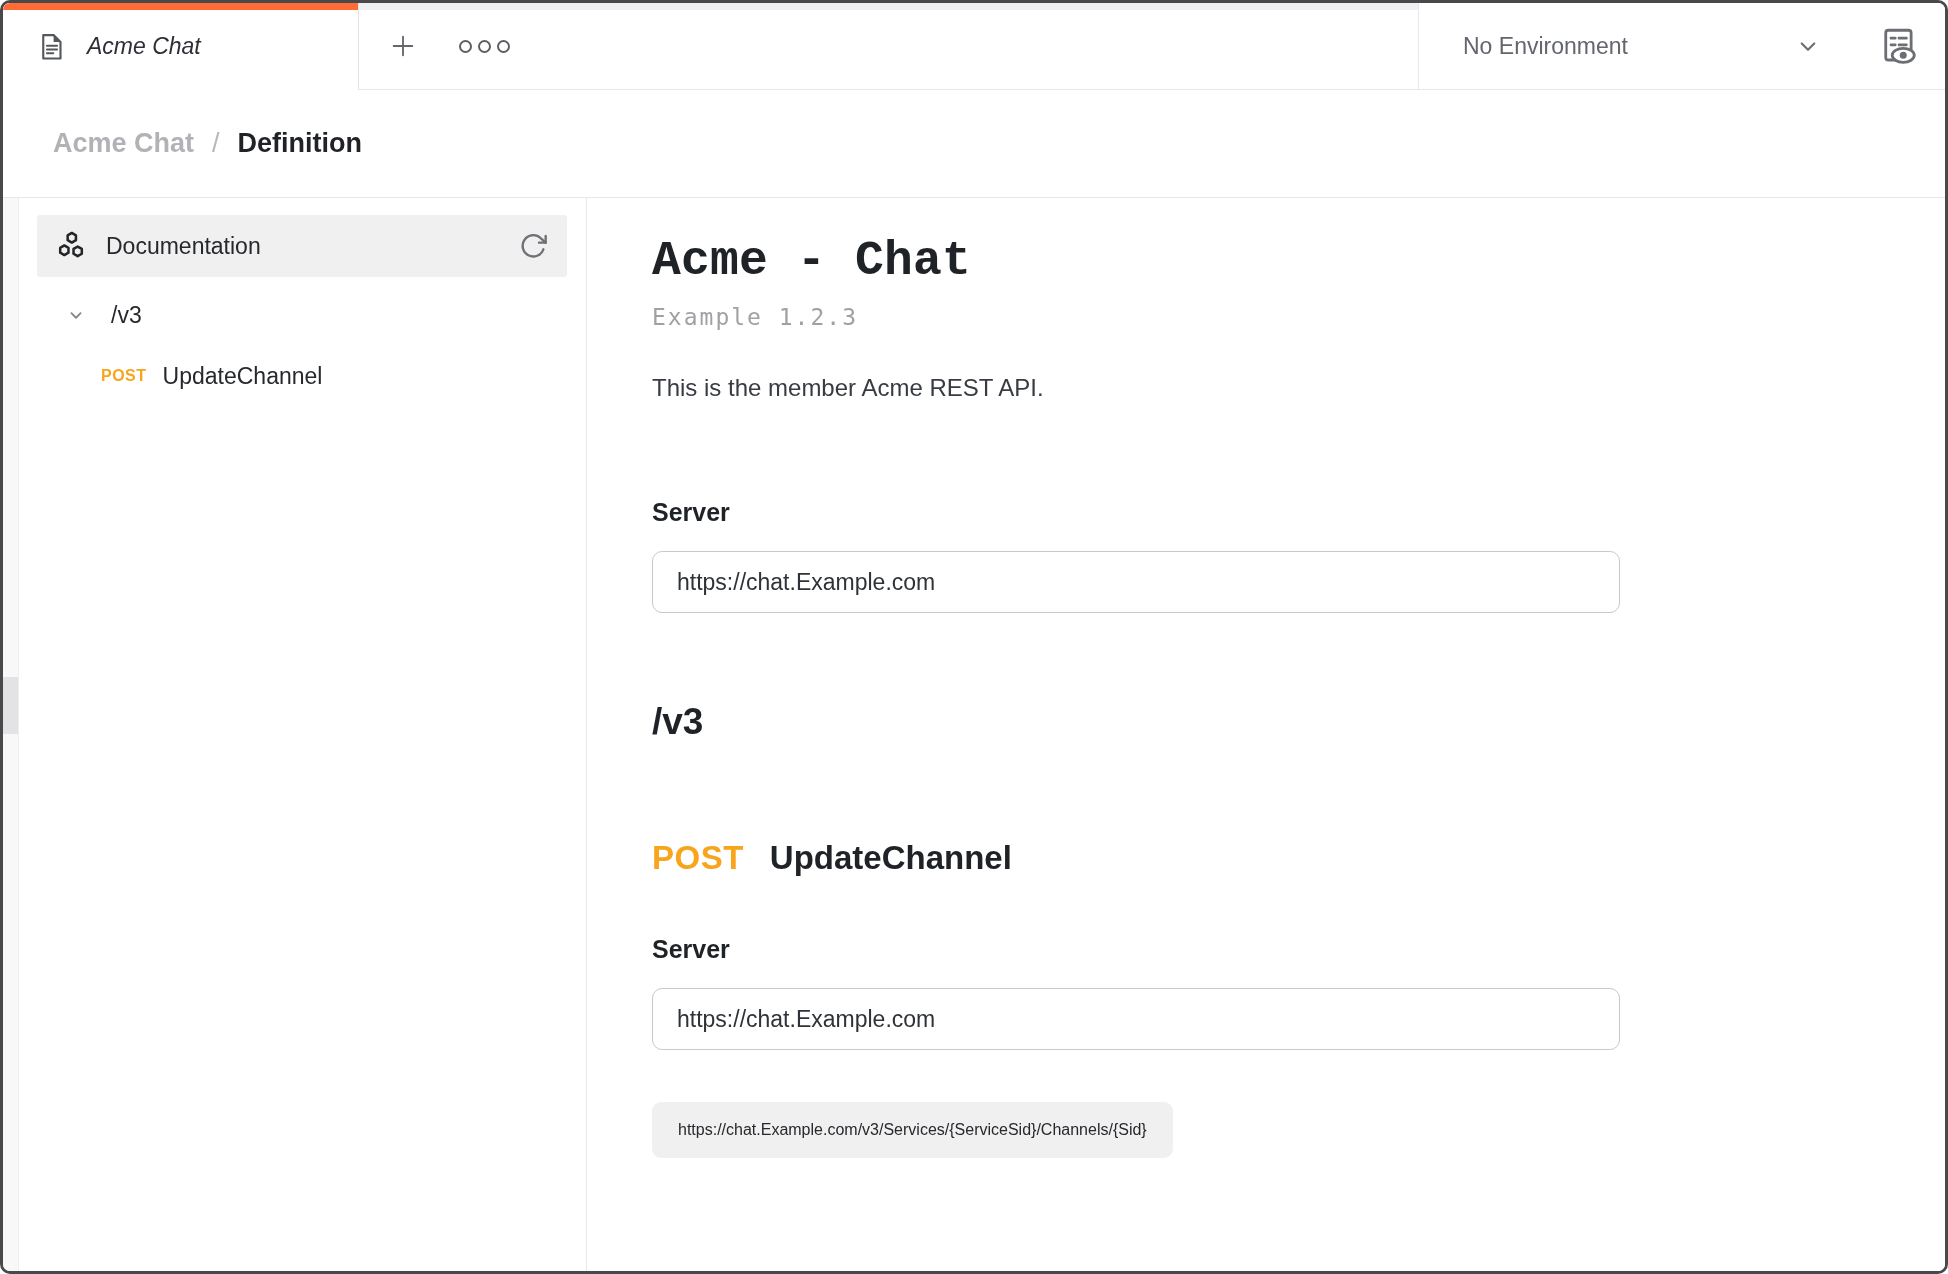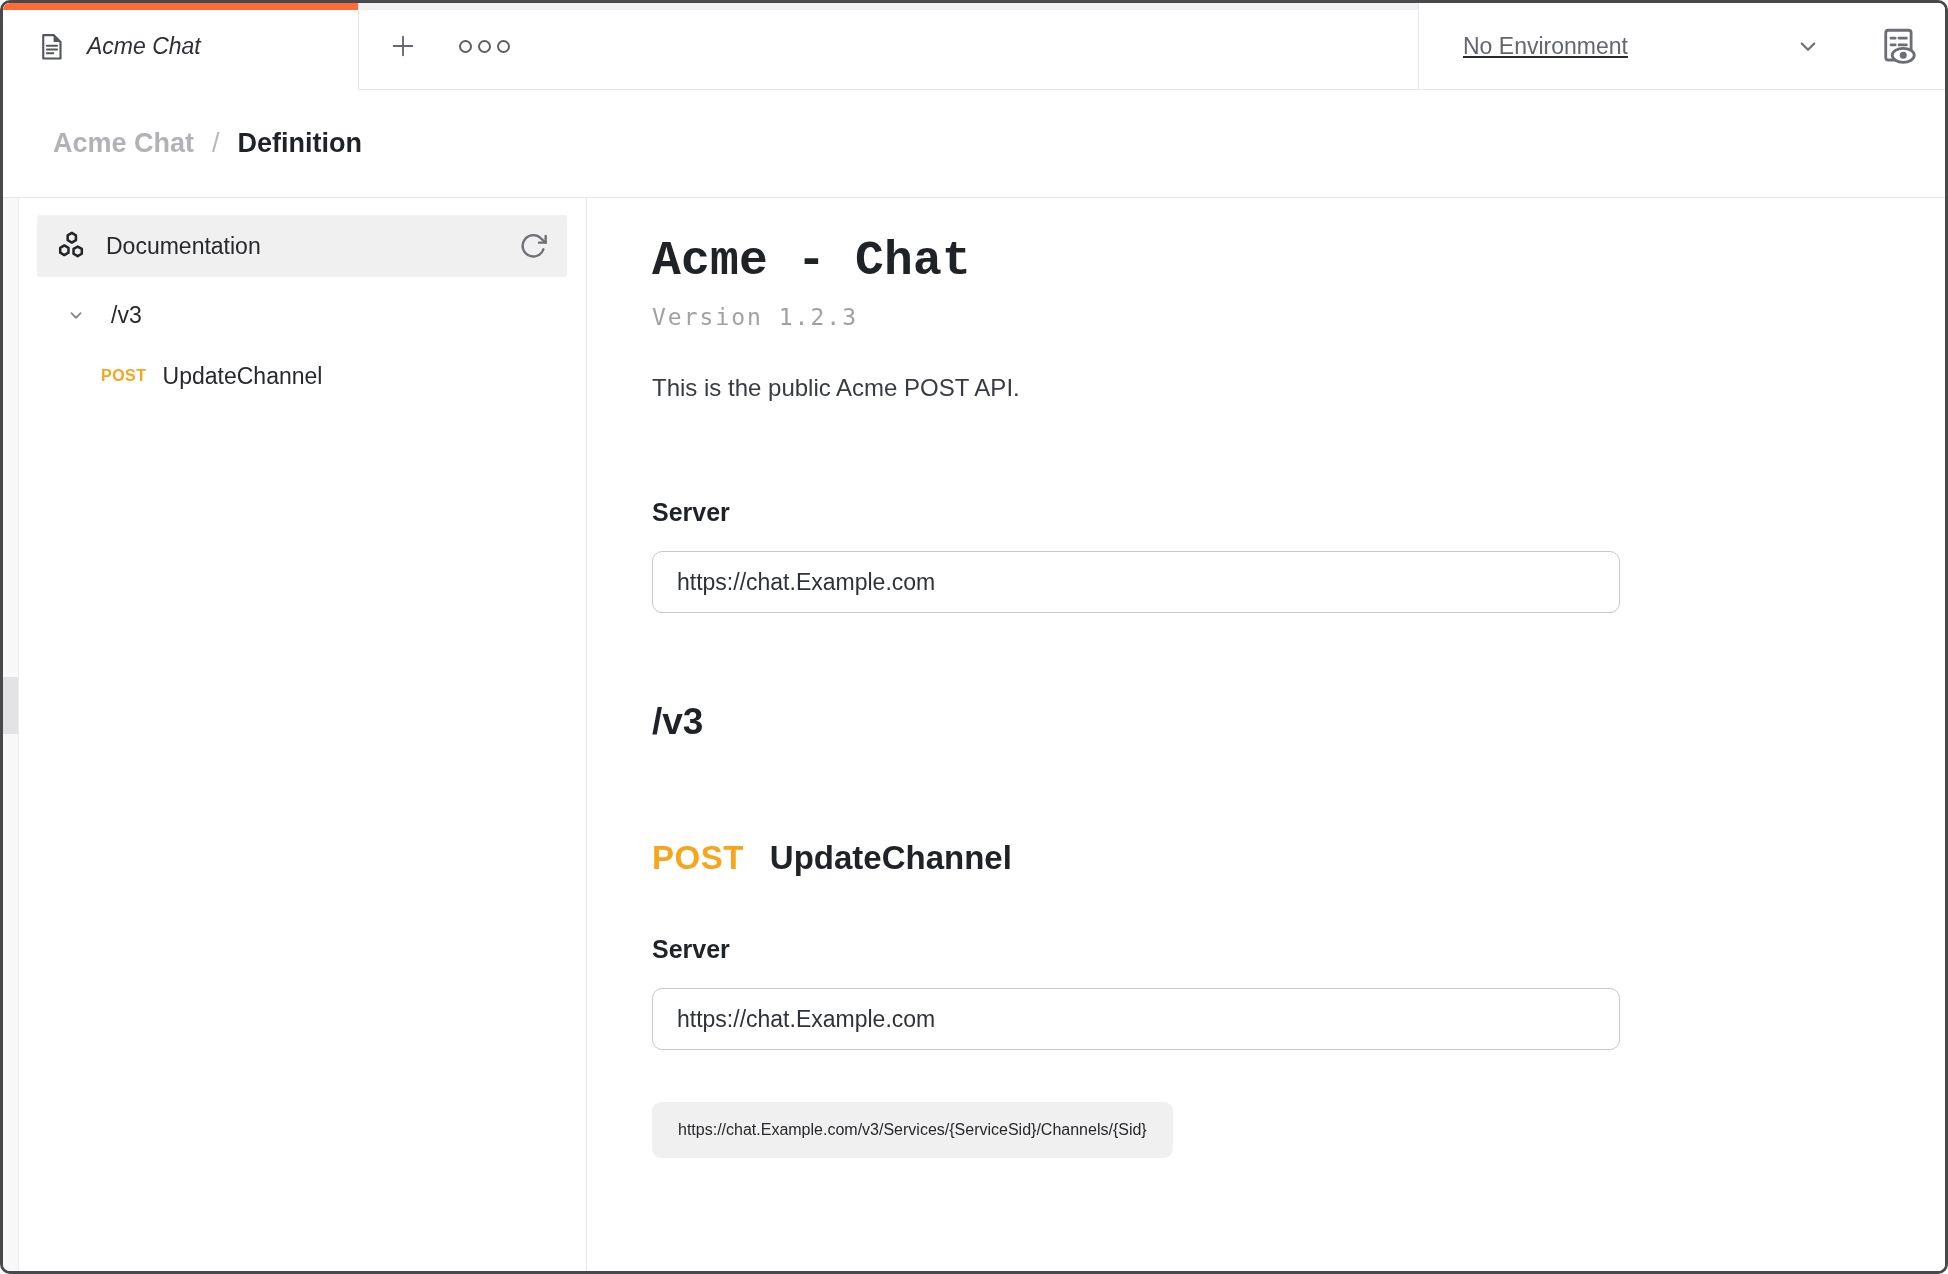--- a/index.html
+++ b/index.html
@@ -22,21 +22,21 @@
   .tabbar::before{content:"";position:absolute;top:0;left:0;right:0;height:7px;background:#f0f0f2;}
   .tab{position:relative;z-index:2;width:356px;height:87px;background:#fff;display:flex;align-items:center;
        padding-left:34px;gap:20px;border-right:1px solid #e3e3e6;box-sizing:border-box;cursor:default;}
   .tab-accent{position:absolute;top:0;left:0;right:0;height:7px;background:var(--accent-orange);}
   .tab-title{font-style:italic;font-size:23px;color:#2d3036;white-space:nowrap;}
   .tab-actions{position:relative;z-index:2;display:flex;align-items:center;gap:42px;padding-left:30px;}
   .icon-btn{background:none;border:none;padding:0;cursor:pointer;display:flex;align-items:center;}
   .dots{display:flex;gap:6px;align-items:center;}
   .dot{width:9px;height:9px;border:2.4px solid #5c5f64;border-radius:50%;}
   .env-area{margin-left:auto;width:527px;box-sizing:border-box;border-left:1px solid #e7e7ea;
-            display:flex;align-items:center;padding:0 26px 0 44px;background:#fff;position:relative;z-index:2;text-decoration:underline;}
+            display:flex;align-items:center;padding:0 26px 0 44px;background:#fff;position:relative;z-index:2;}
   .env-label{font-size:23px;color:#63666c;white-space:nowrap;}
   .env-chevron{margin-left:auto;}
   .env-eye{margin-left:54px;}
 
   
   .breadcrumb{height:107px;flex:0 0 107px;display:flex;align-items:center;padding-left:50px;gap:18px;font-size:27px;background:#fff;}
   .crumb-parent{color:#b0b2b6;font-weight:700;cursor:pointer;}
   .crumb-sep{color:#b6b8bc;font-weight:400;}
   .crumb-current{color:#1f2226;font-weight:700;}
 
@@ -169,22 +169,22 @@
       </div>
 
       <div class="row-endpoint">
         <span class="method-tag">POST</span>
         <span>UpdateChannel</span>
       </div>
     </div>
 
     <div class="content">
       <h1 class="api-title">Acme - Chat</h1>
-      <div class="api-version">Version 1.2.3</div>
-      <div class="api-desc">This is the public Acme POST API.</div>
+      <div class="api-version">Example 1.2.3</div>
+      <div class="api-desc">This is the member Acme REST API.</div>
 
       <div class="section-heading">Server</div>
       <input class="server-input" type="text" value="https://chat.Example.com" style="">
 
       <div class="v3-heading">/v3</div>
 
       <div class="endpoint-row">
         <span class="endpoint-method">POST</span>
         <span class="endpoint-name">UpdateChannel</span>
       </div>

